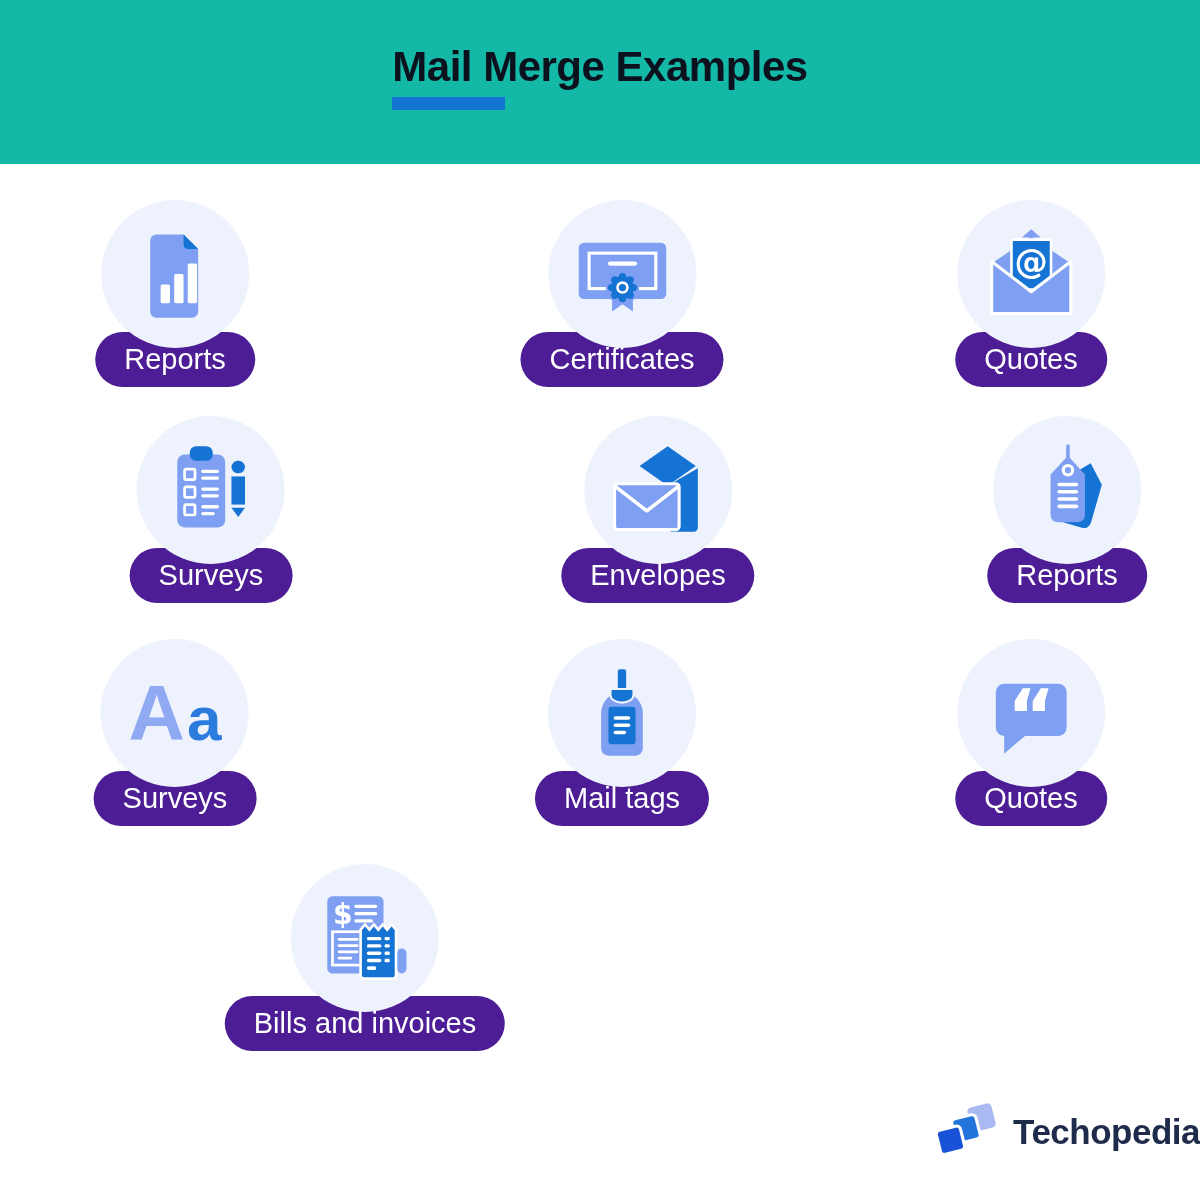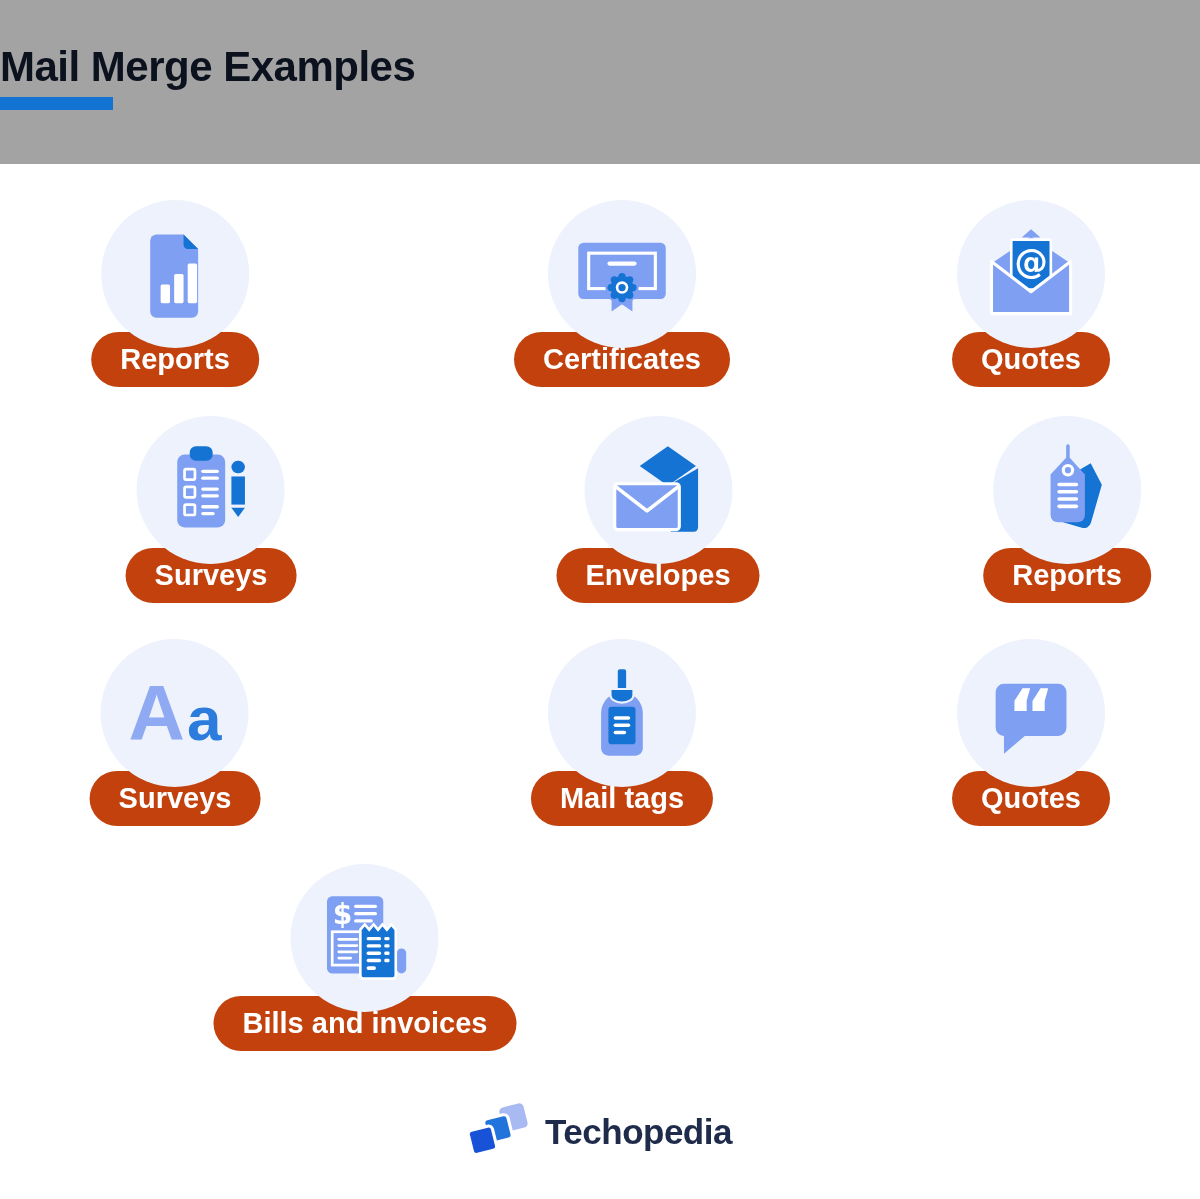--- a/index.html
+++ b/index.html
@@ -1,42 +1,42 @@
 <!DOCTYPE html>
 <html><head>
 <meta charset="utf-8">
 <style>
   * { margin:0; padding:0; box-sizing:border-box; }
   html,body { width:1200px; height:1199px; background:#ffffff; font-family:"Liberation Sans", sans-serif; overflow:hidden; }
 
   
-  .header { width:1200px; height:164px; background:#a3a3a3; display:flex; justify-content:flex-start; align-items:flex-start; padding-top:44px; }
+  .header { width:1200px; height:164px; background:#14b8a6; display:flex; justify-content:center; align-items:flex-start; padding-top:44px; }
   .title-wrap { display:inline-flex; flex-direction:column; align-items:flex-start; }
   .page-title { font-size:42px; font-weight:800; color:#0C111E; letter-spacing:-0.5px; line-height:1.1; }
   .underline { width:113px; height:13px; background:#1273D2; margin-top:7px; }
 
   
   .grid-row { position:relative; height:187px; }
   .row-1 { margin-top:36px; }
   .row-2 { margin-top:29px;margin-left:36px; }
   .row-3 { margin-top:36px; }
   .row-4 { margin-top:38px; }
 
   .card { position:absolute; top:0; left:var(--cx); transform:translateX(-50%); display:flex; flex-direction:column; align-items:center; }
   .circle { width:148px; height:148px; border-radius:50%; background:#EEF2FC; display:flex; align-items:center; justify-content:center; position:relative; z-index:2; }
   .circle svg { width:100px; height:100px; }
-  .pill { position:relative; z-index:1; margin-top:-16px; height:55px; padding:0 29px; border-radius:28px; background:#c2410c; color:#ffffff; font-size:29px; font-weight:700; display:flex; align-items:center; white-space:nowrap; }
+  .pill { position:relative; z-index:1; margin-top:-16px; height:55px; padding:0 29px; border-radius:28px; background:#4c1d95; color:#ffffff; font-size:29px; font-weight:400; display:flex; align-items:center; white-space:nowrap; }
 
   
   .letters-icon { display:flex; align-items:baseline; }
   .letters-icon .lu { font-size:78px; font-weight:700; color:#8FA9F3; line-height:1; }
   .letters-icon .ll { font-size:62px; font-weight:700; color:#2B7CDC; line-height:1; margin-left:2px; }
 
   
-  .footer { margin-top:52px; display:flex; justify-content:center; align-items:center; gap:15px; }
+  .footer { margin-top:52px; display:flex; justify-content:flex-end; align-items:center; gap:15px; }
   .brand-text { font-size:35px; font-weight:700; color:#1E2B4A; letter-spacing:-0.5px; }
 </style>
 </head>
 <body>
 
 <div class="header">
   <div class="title-wrap">
     <h1 class="page-title">Mail Merge Examples</h1>
     <div class="underline"></div>
   </div>

